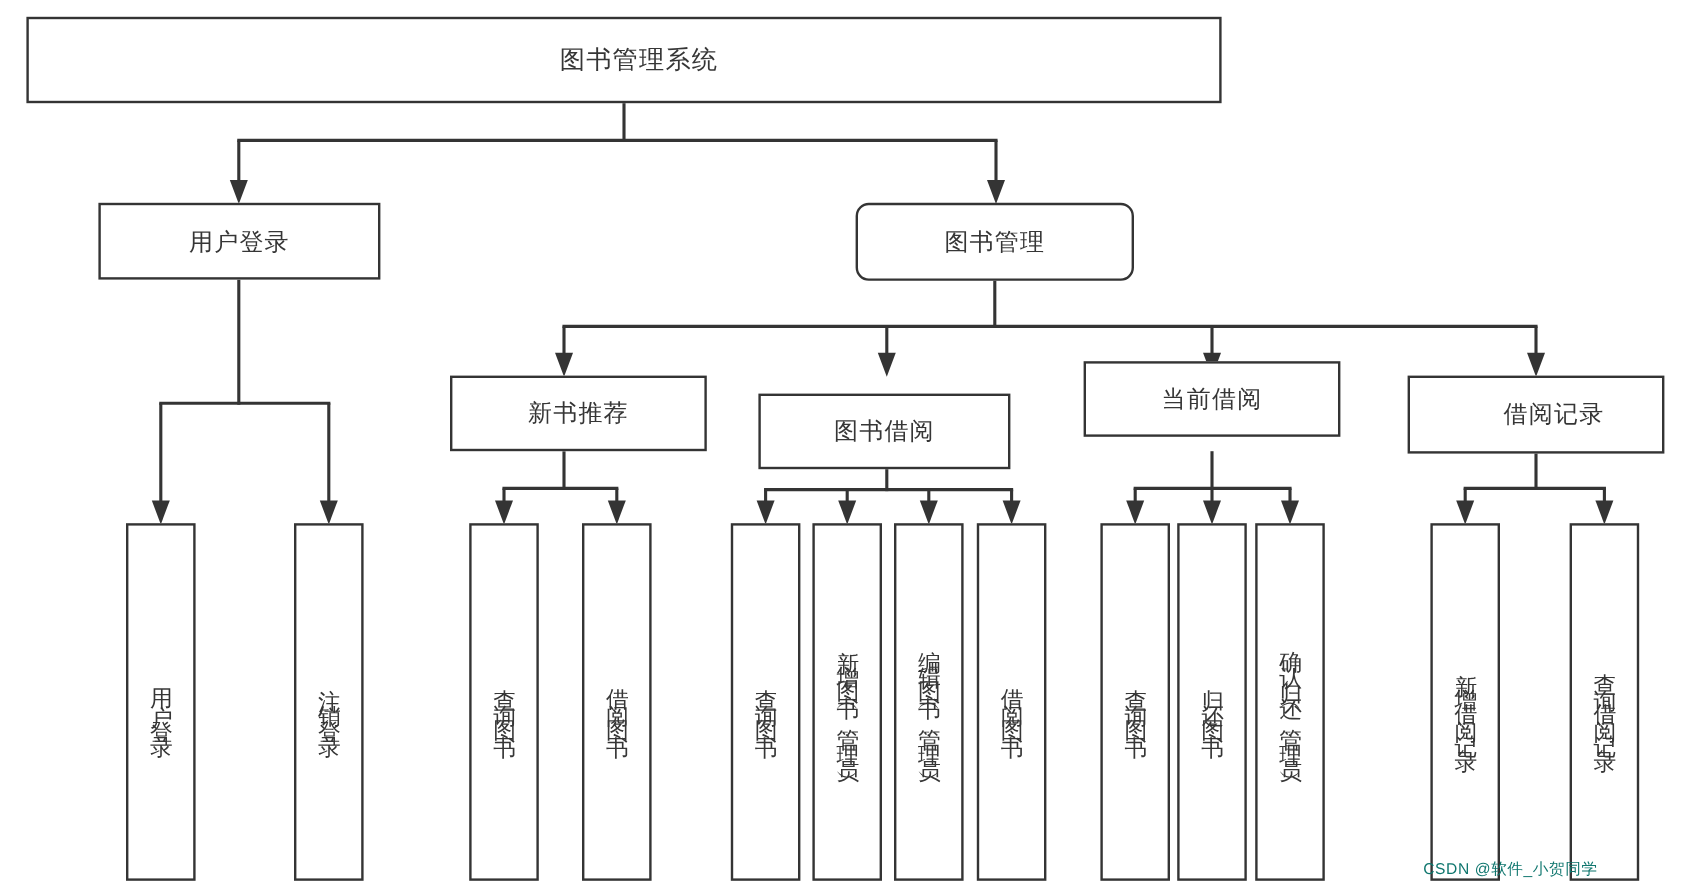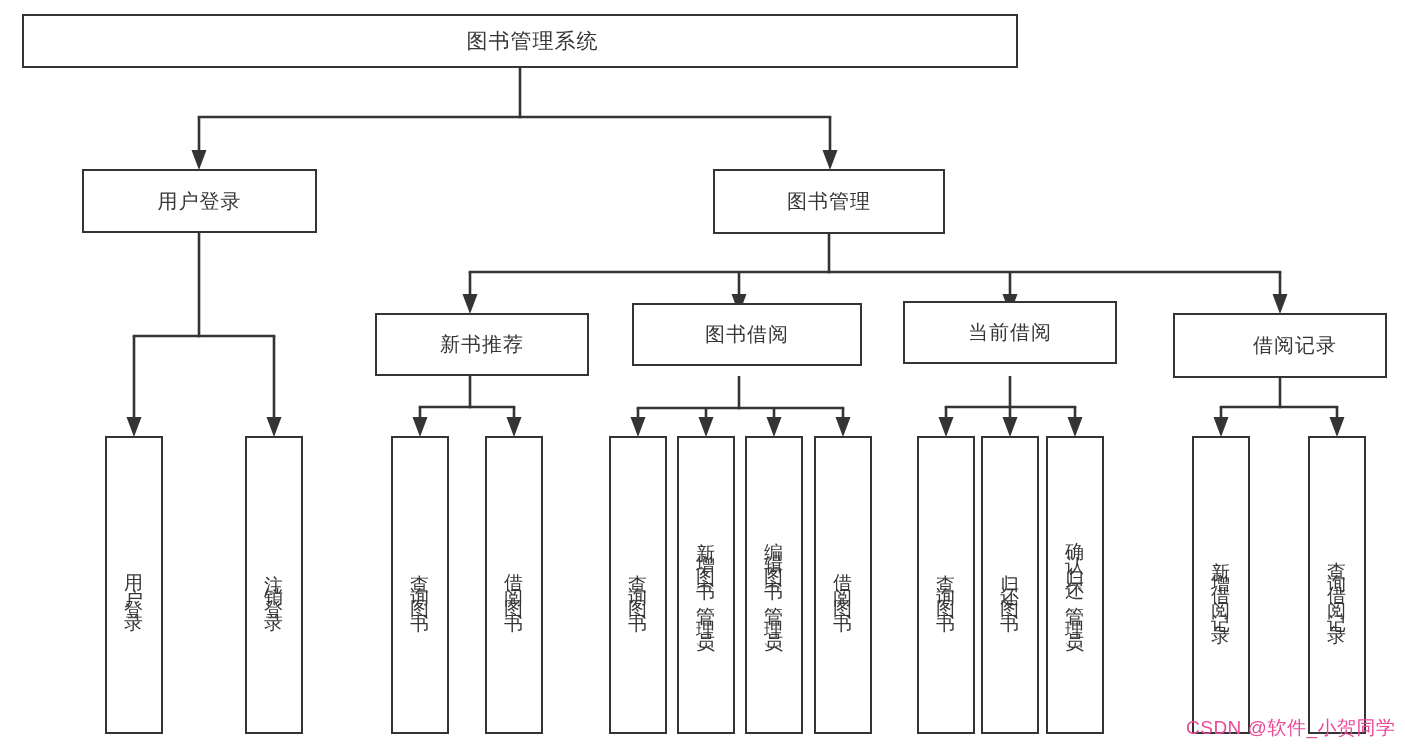--- a/index.html
+++ b/index.html
@@ -37,22 +37,22 @@
     text-orientation: mixed;
     letter-spacing: 13px;
     font-size: 19px;
     line-height: 1;
     color: #363636;
   }
   .watermark {
     position: absolute;
     left: 1186px;
     top: 715px;
-    font-size: 19px;
-    color: #ec4899;
+    font-size: 13px;
+    color: #0f766e;
     letter-spacing: 0.5px;
     white-space: nowrap;
     z-index: 5;
   }
 </style>
 </head>
 <body>
 
 <div id="stage">
 
@@ -118,27 +118,27 @@
       <polygon points="766.5,417 781.5,417 774,437"></polygon>
       <polygon points="835.5,417 850.5,417 843,437"></polygon>
       <polygon points="938.5,417 953.5,417 946,437"></polygon>
       <polygon points="1002.5,417 1017.5,417 1010,437"></polygon>
       <polygon points="1067.5,417 1082.5,417 1075,437"></polygon>
       <polygon points="1213.5,417 1228.5,417 1221,437"></polygon>
       <polygon points="1329.5,417 1344.5,417 1337,437"></polygon>
     </g>
   </svg>
 
-  <div class="node root-node" style="left:22px; top:14px; width:996px; height:54px;padding-left:25px;">图书管理系统</div>
+  <div class="node root-node" style="left:22px; top:14px; width:996px; height:72px;padding-left:25px;">图书管理系统</div>
 
   <div class="node" style="left:82px; top:169px; width:235px; height:64px;">用户登录</div>
-  <div class="node" style="left:713px; top:169px; width:232px; height:65px;">图书管理</div>
+  <div class="node" style="left:713px; top:169px; width:232px; height:65px;border-radius:11px;">图书管理</div>
 
   <div class="node" style="left:363px; top:313px; width:214px; height:63px;margin-left:12px;">新书推荐</div>
-  <div class="node" style="left:632px; top:303px; width:230px; height:63px;text-align:center;">图书借阅</div>
+  <div class="node" style="left:632px; top:328px; width:210px; height:63px;text-align:center;">图书借阅</div>
   <div class="node" style="left:903px; top:301px; width:214px; height:63px;">当前借阅</div>
   <div class="node" style="left:1173px; top:313px; width:214px; height:65px;padding-left:30px;">借阅记录</div>
 
   <div class="node leaf" style="left:105px;">
     <span class="vtext">用户登录</span>
   </div>
   <div class="node leaf" style="left:245px;">
     <span class="vtext">注销登录</span>
   </div>
 

